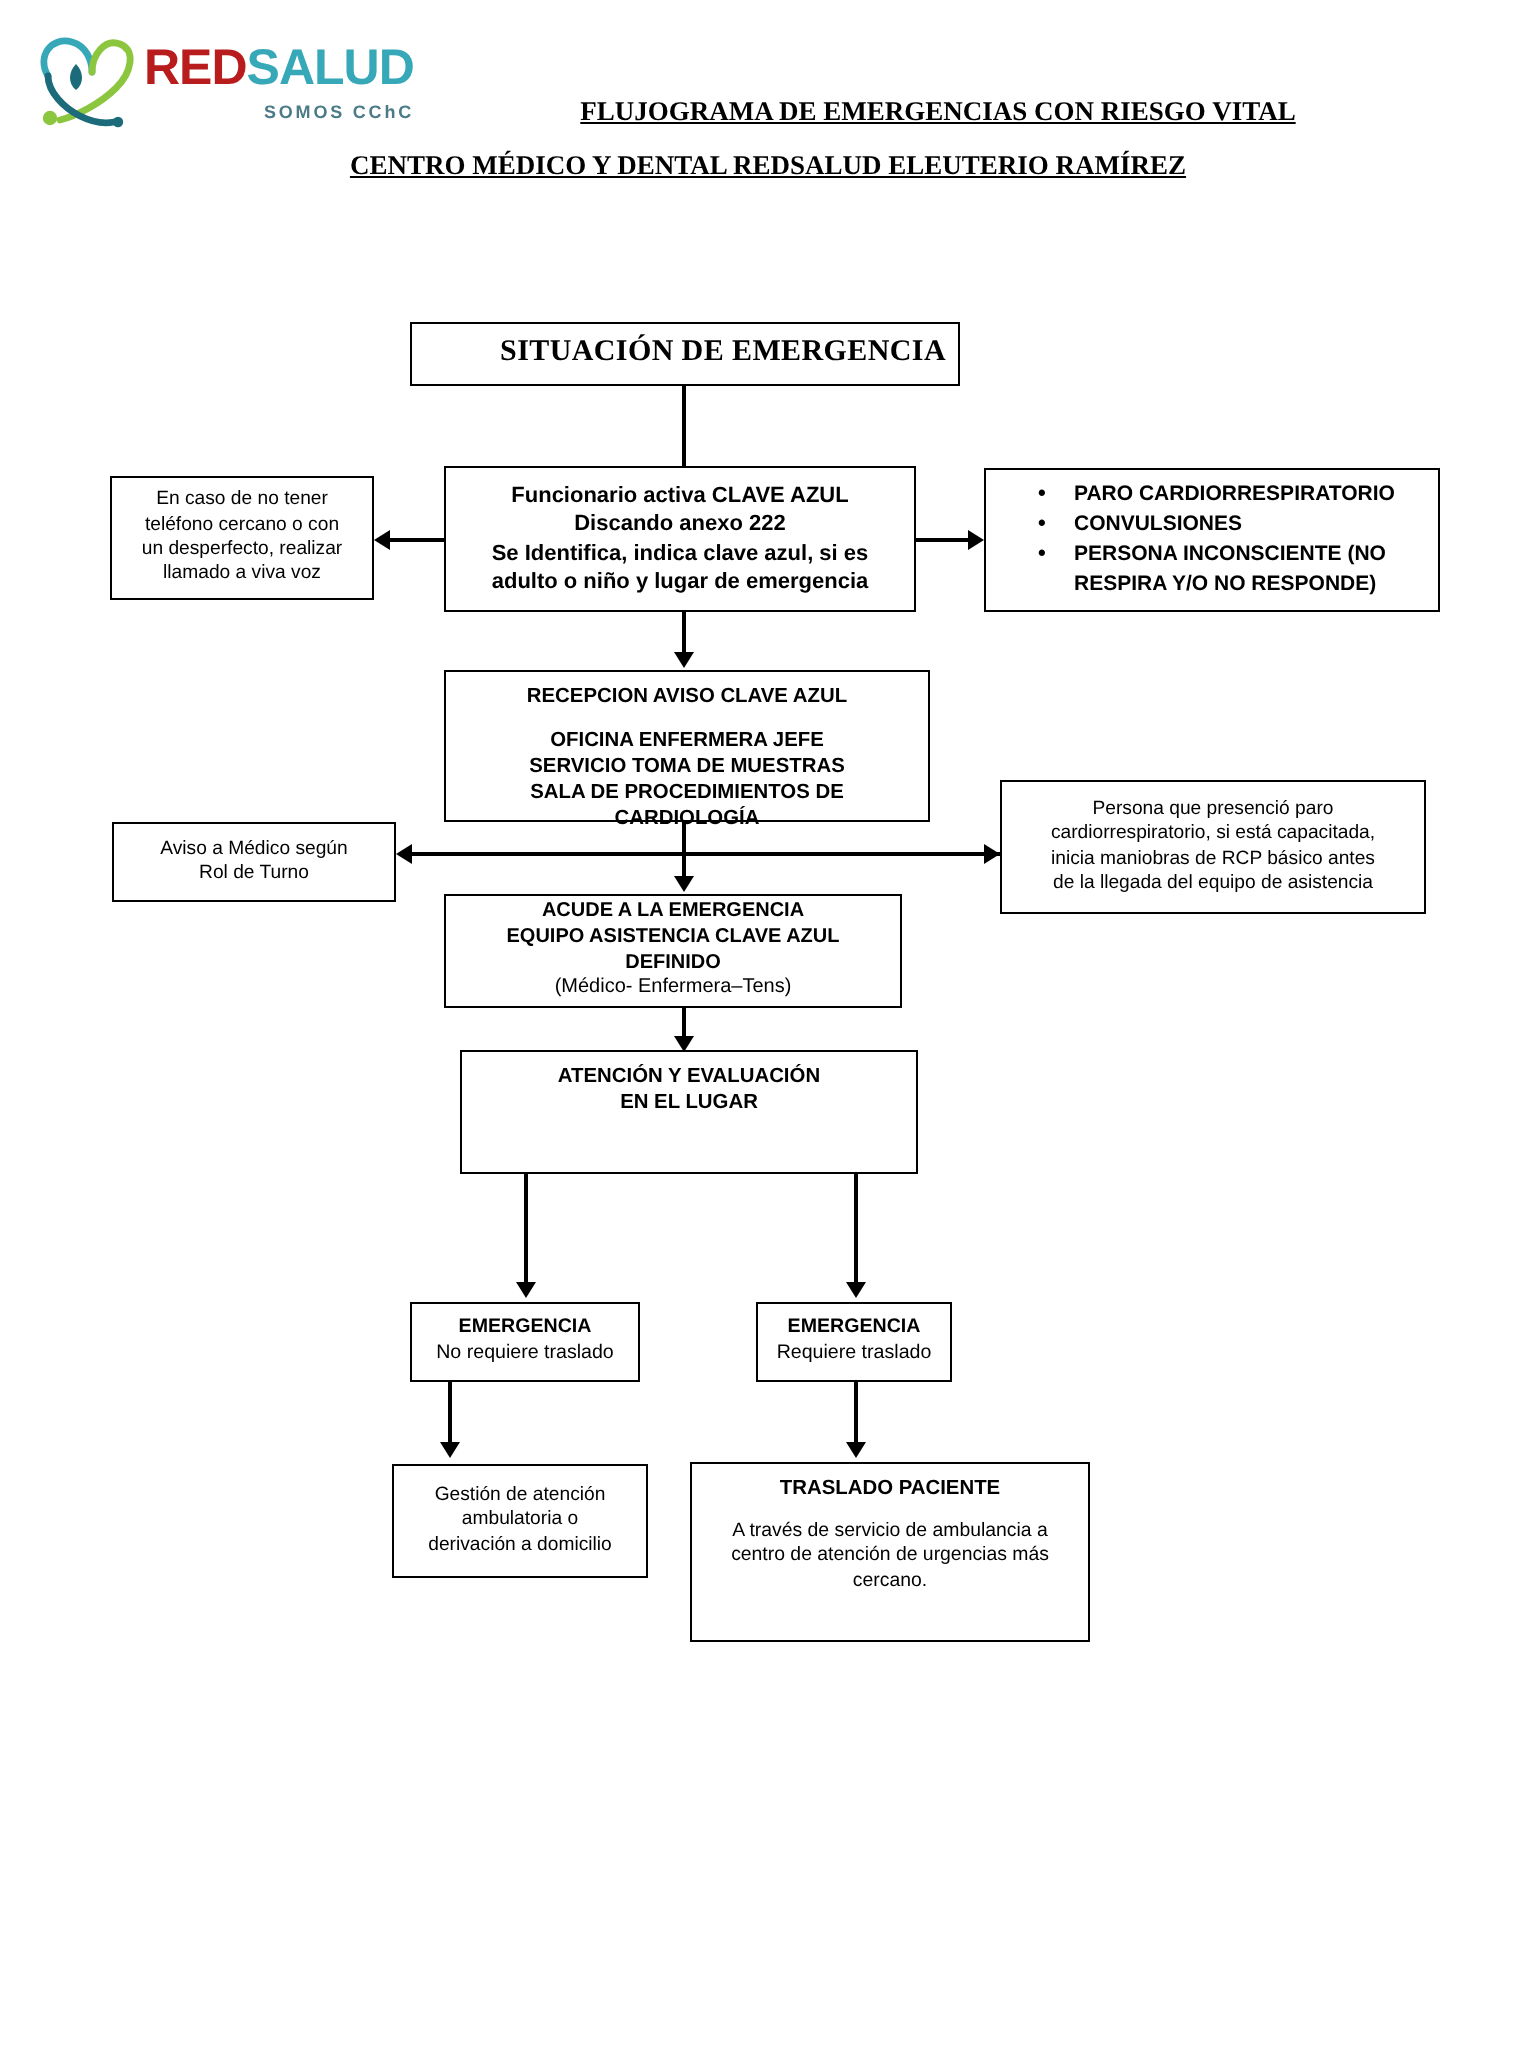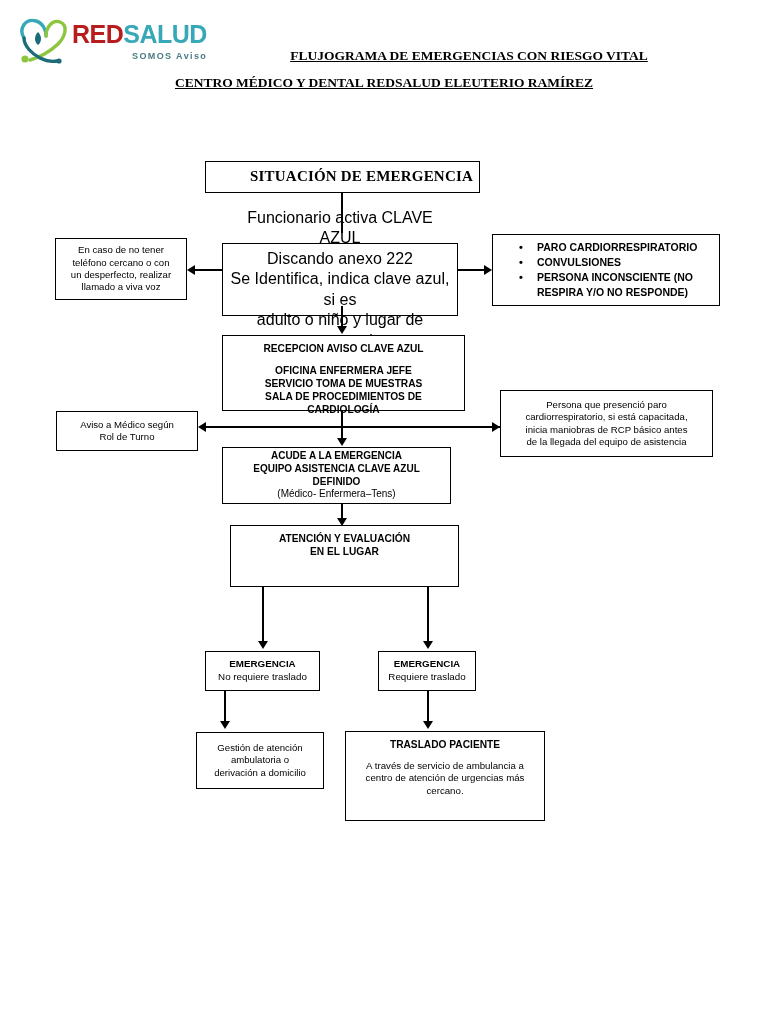--- a/index.html
+++ b/index.html
@@ -140,42 +140,42 @@
       <path d="M30 20 C30 12, 36 3, 44 6 C52 9, 50 20, 42 28 C34 36, 22 42, 14 44" fill="none" stroke="#8cc63f" stroke-width="3.4" stroke-linecap="round"></path>
       <path d="M8 22 C8 30, 16 38, 24 42 C30 45, 36 46, 41 45" fill="none" stroke="#1b6b7a" stroke-width="3.4" stroke-linecap="round"></path>
       <path d="M22 16 C18 20, 18 26, 22 29 C26 26, 26 20, 22 16 Z" fill="#1b6b7a"></path>
       <circle cx="9" cy="43" r="3.6" fill="#8cc63f"></circle>
       <circle cx="43" cy="45" r="2.6" fill="#1b6b7a"></circle>
     </svg>
   </div>
   <div id="logo-wordmark">
     <span class="word-red">RED</span><span class="word-salud">SALUD</span>
   </div>
-  <div id="logo-tagline">SOMOS Aviso</div>
+  <div id="logo-tagline">SOMOS CChC</div>
 </div>
 
 <div class="doc-title" id="title-line-1">FLUJOGRAMA DE EMERGENCIAS CON RIESGO VITAL</div>
 <div class="doc-title" id="title-line-2">CENTRO MÉDICO Y DENTAL REDSALUD ELEUTERIO RAMÍREZ</div>
 
 <div class="node" style="left:205px; top:161px; width:275px; height:32px;text-align:right;">
   <div class="pad serif-title">SITUACIÓN DE EMERGENCIA</div>
 </div>
 
 <div class="ln v" style="left:341px; top:193px; height:40px;"></div>
 
 <div class="node" style="left:55px; top:238px; width:132px; height:62px; font-size:9.6px;">
   <div class="pad">
     <div>En caso de no tener</div>
     <div>teléfono cercano o con</div>
     <div>un desperfecto, realizar</div>
     <div>llamado a viva voz</div>
   </div>
 </div>
 
-<div class="node" style="left:222px; top:243px; width:236px; height:73px; font-size:16px; font-weight:normal;">
+<div class="node" style="left:222px; top:233px; width:236px; height:73px; font-size:11px; font-weight:bold;">
   <div class="pad">
     <div>Funcionario activa CLAVE AZUL</div>
     <div>Discando anexo 222</div>
     <div>Se Identifica, indica clave azul, si es</div>
     <div>adulto o niño y lugar de emergencia</div>
   </div>
 </div>
 
 <div class="ln h" style="left:195px; top:269px; width:27px;"></div>
 <div class="arrow left" style="left:187px; top:265px;"></div>

